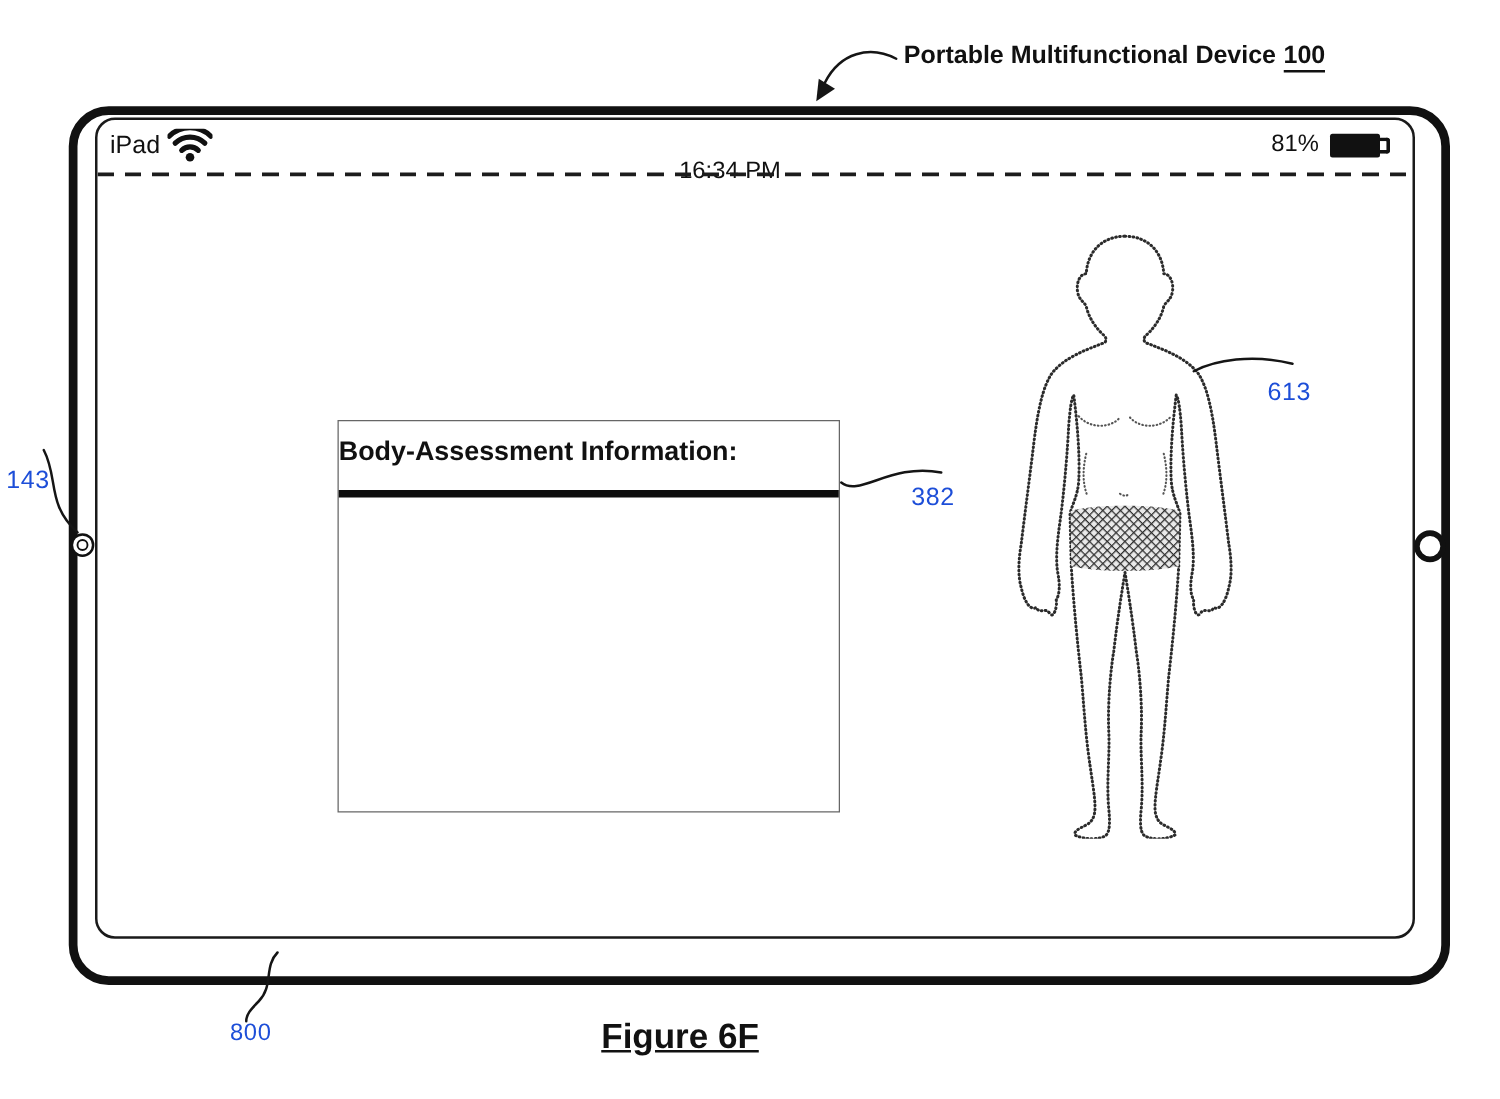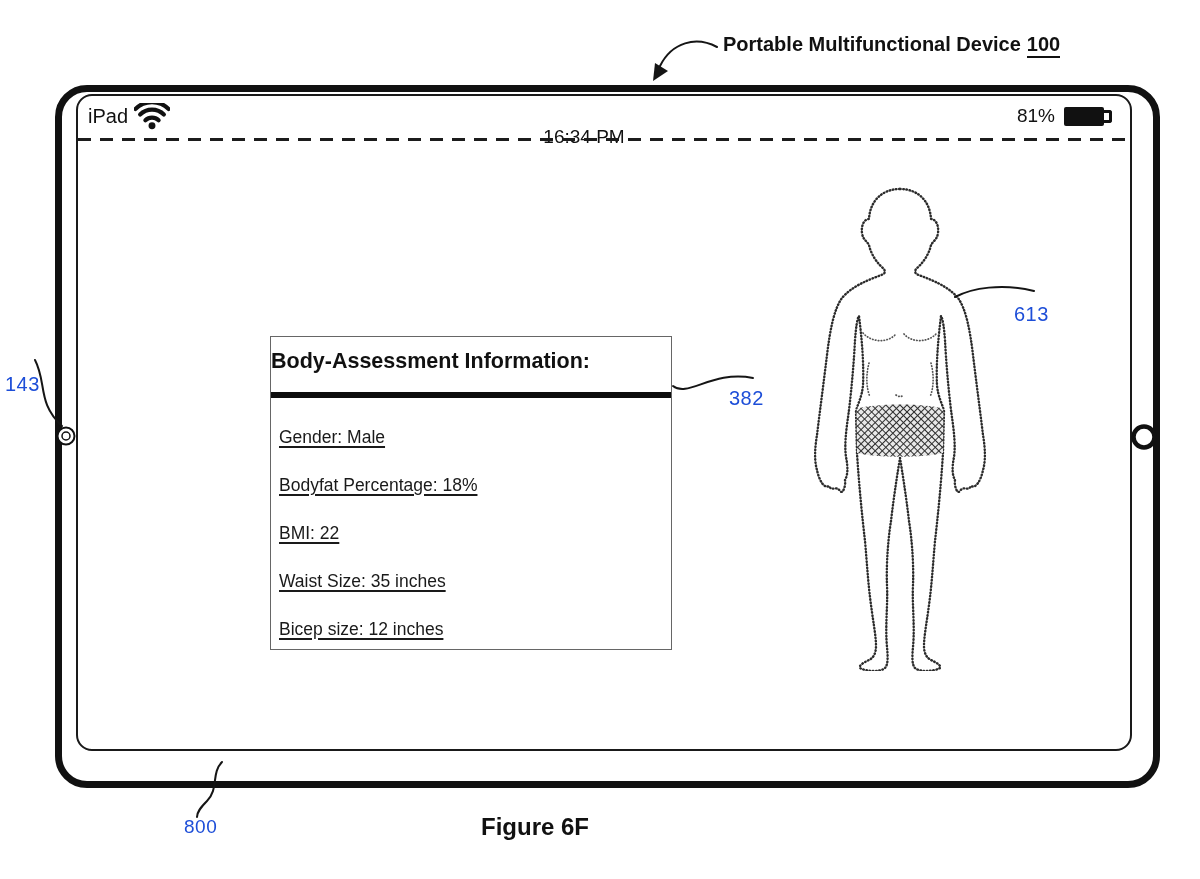--- a/index.html
+++ b/index.html
@@ -12,21 +12,21 @@
   .overlay path.leader{fill:none;stroke:#151515;stroke-width:2;stroke-linecap:round;}
 
   
   .ref{position:absolute;font-size:20px;color:#1d4ed8;z-index:11;letter-spacing:.5px;}
   .ref-title{position:absolute;left:723px;top:33px;display:flex;gap:6px;font-size:20px;font-weight:bold;z-index:11;}
   .ref-title .num{border-bottom:2.5px solid #111;line-height:1.15;text-align:right;}
   .r143{left:5px;top:336px;margin-top:37px;}
   .r600{left:184px;top:816px;font-size:19px;}
   .r612{left:729px;top:387px;}
   .r613{left:1014px;top:303px;}
-  .caption{position:absolute;left:481px;top:813px;font-size:24px;font-weight:bold;z-index:11;}
+  .caption{position:absolute;left:481px;top:813px;font-size:28px;font-weight:bold;z-index:11;text-decoration:underline;}
 
   
   .device{
     position:absolute;left:55px;top:85px;width:1105px;height:703px;box-sizing:border-box;
     border:7px solid #111;border-radius:32px;background:#fff;z-index:1;
   }
   .screen{
     position:absolute;left:14px;top:2px;width:1056px;height:657px;box-sizing:border-box;
     border:2px solid #1a1a1a;border-radius:16px;background:#fff;overflow:hidden;
   }
@@ -98,27 +98,20 @@
         <span class="battery">
             <span class="nub"></span>
           </span>
       </div>
 
       <div class="dashline"></div>
 
       <div class="infobox">
         <div class="ib-title">Body-Assessment Information:</div>
         <div class="ib-rule"></div>
-        <div class="ib-items">
-          <div class="ib-item">Gender: Male</div>
-          <div class="ib-item">Bodyfat Percentage: 18%</div>
-          <div class="ib-item">BMI: 22</div>
-          <div class="ib-item">Waist Size: 35 inches</div>
-          <div class="ib-item">Bicep size: 12 inches</div>
-        </div>
       </div>
 
       <svg class="bodyfig" width="184" height="486" viewBox="0 0 184 486">
         <defs>
           <pattern id="hatch" width="5" height="5" patternUnits="userSpaceOnUse" patternTransform="rotate(45)">
             <rect width="5" height="5" fill="#e9e9e9"></rect>
             <line x1="0" y1="0" x2="0" y2="5" stroke="#2f2f2f" stroke-width="2"></line>
             <line x1="0" y1="0" x2="5" y2="0" stroke="#2f2f2f" stroke-width="2"></line>
           </pattern>
         </defs>

